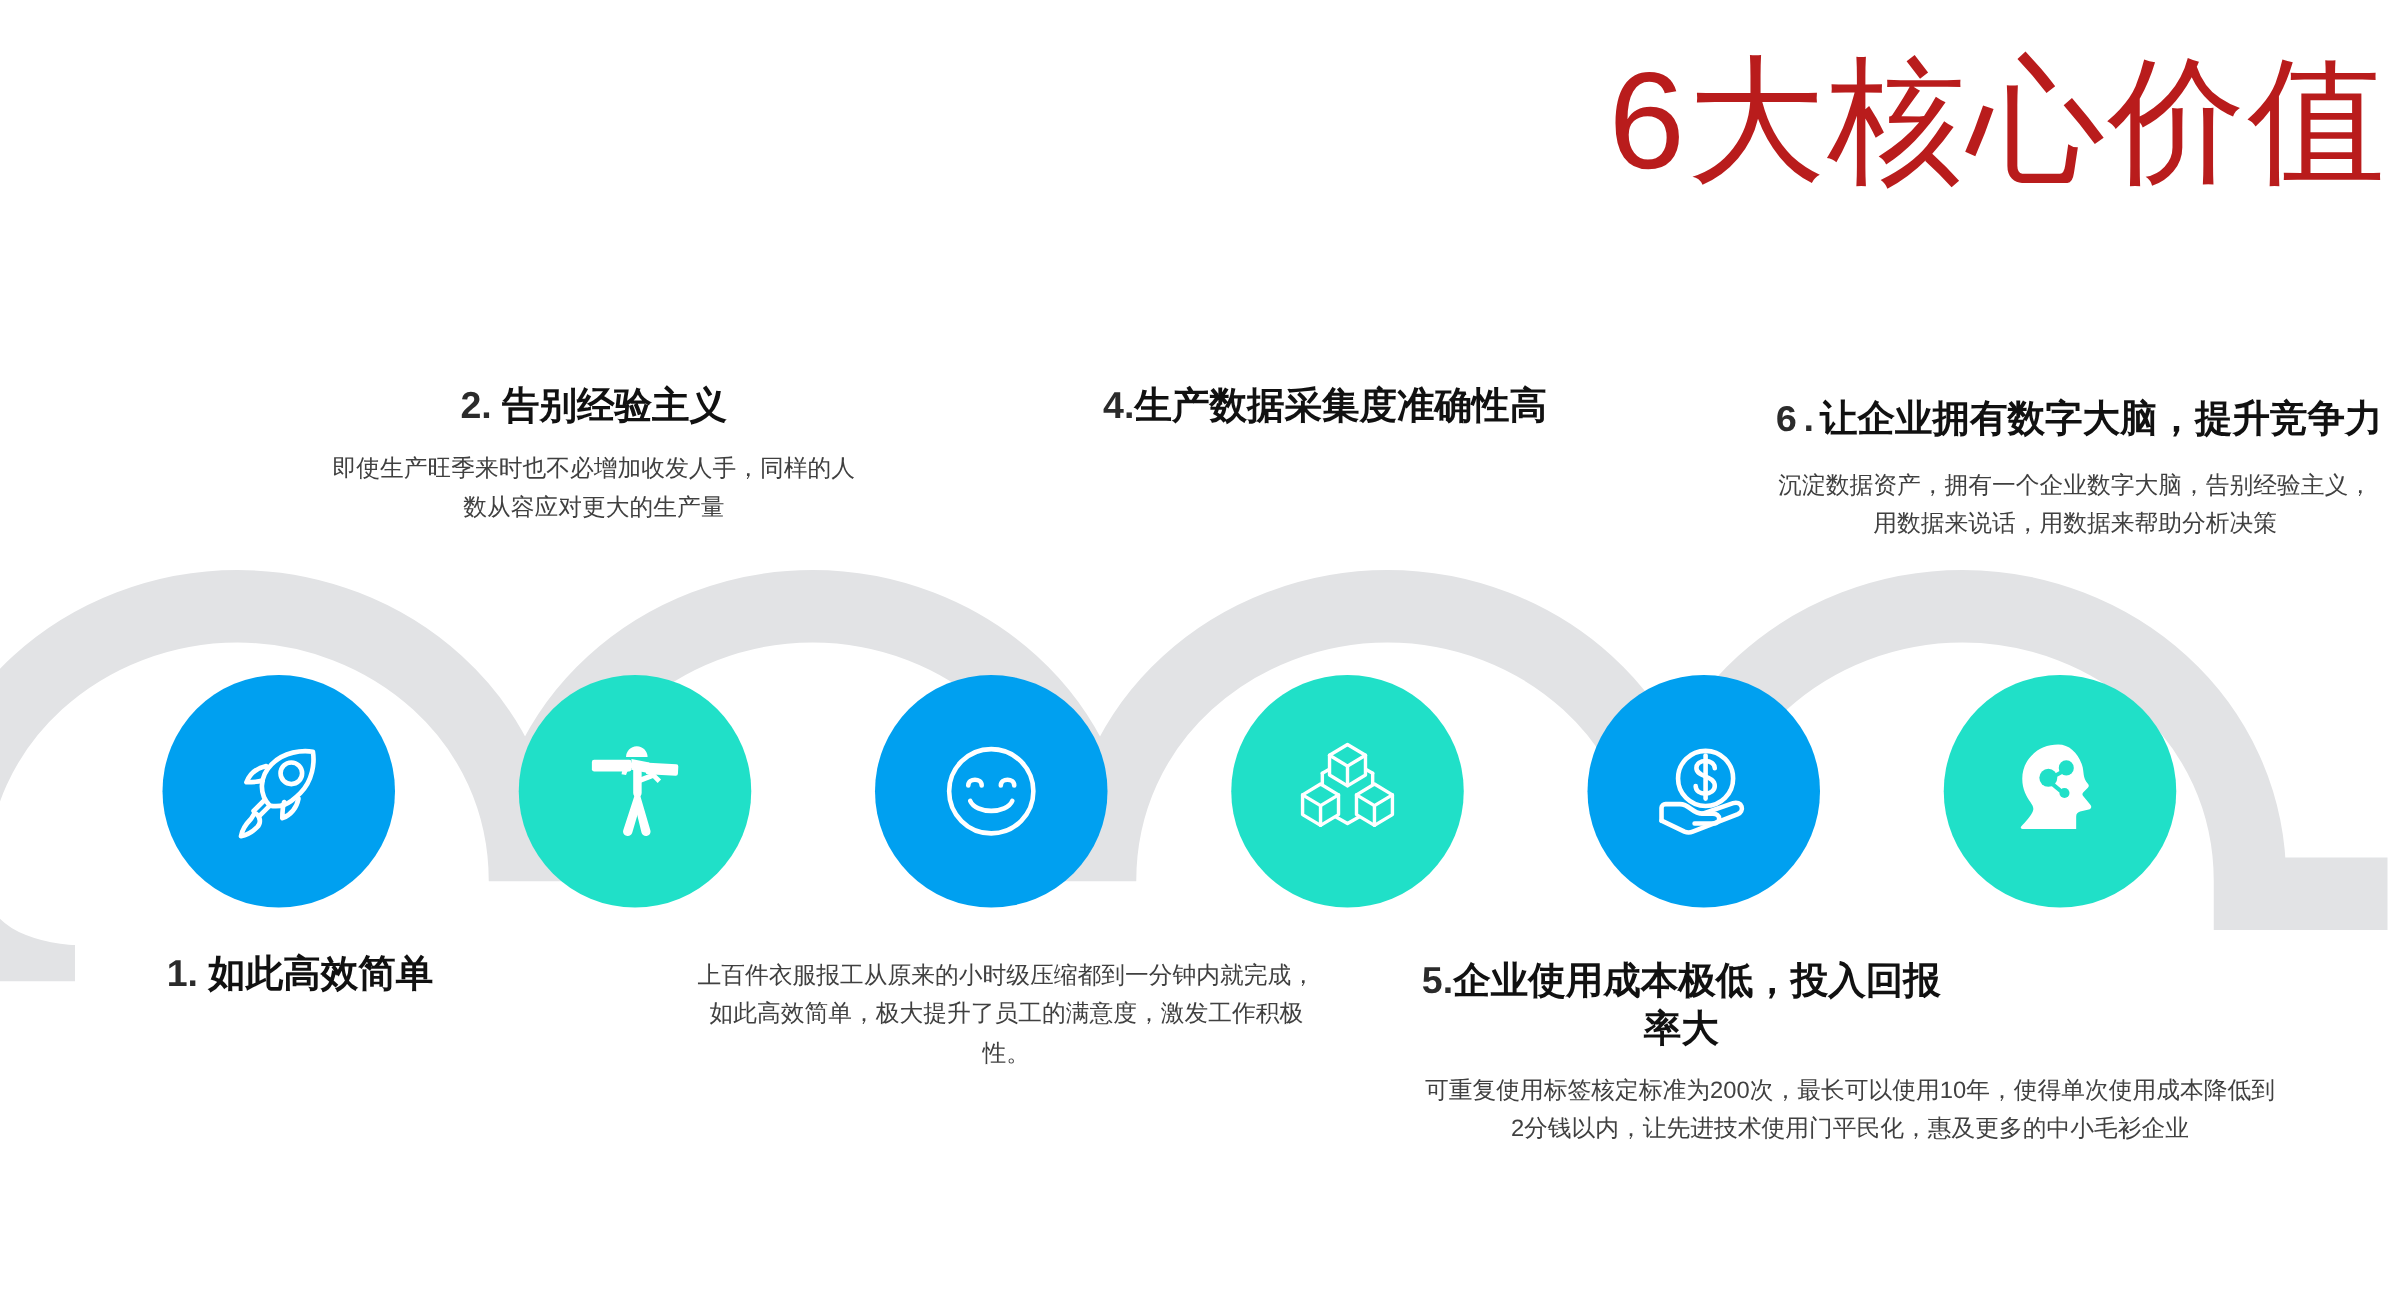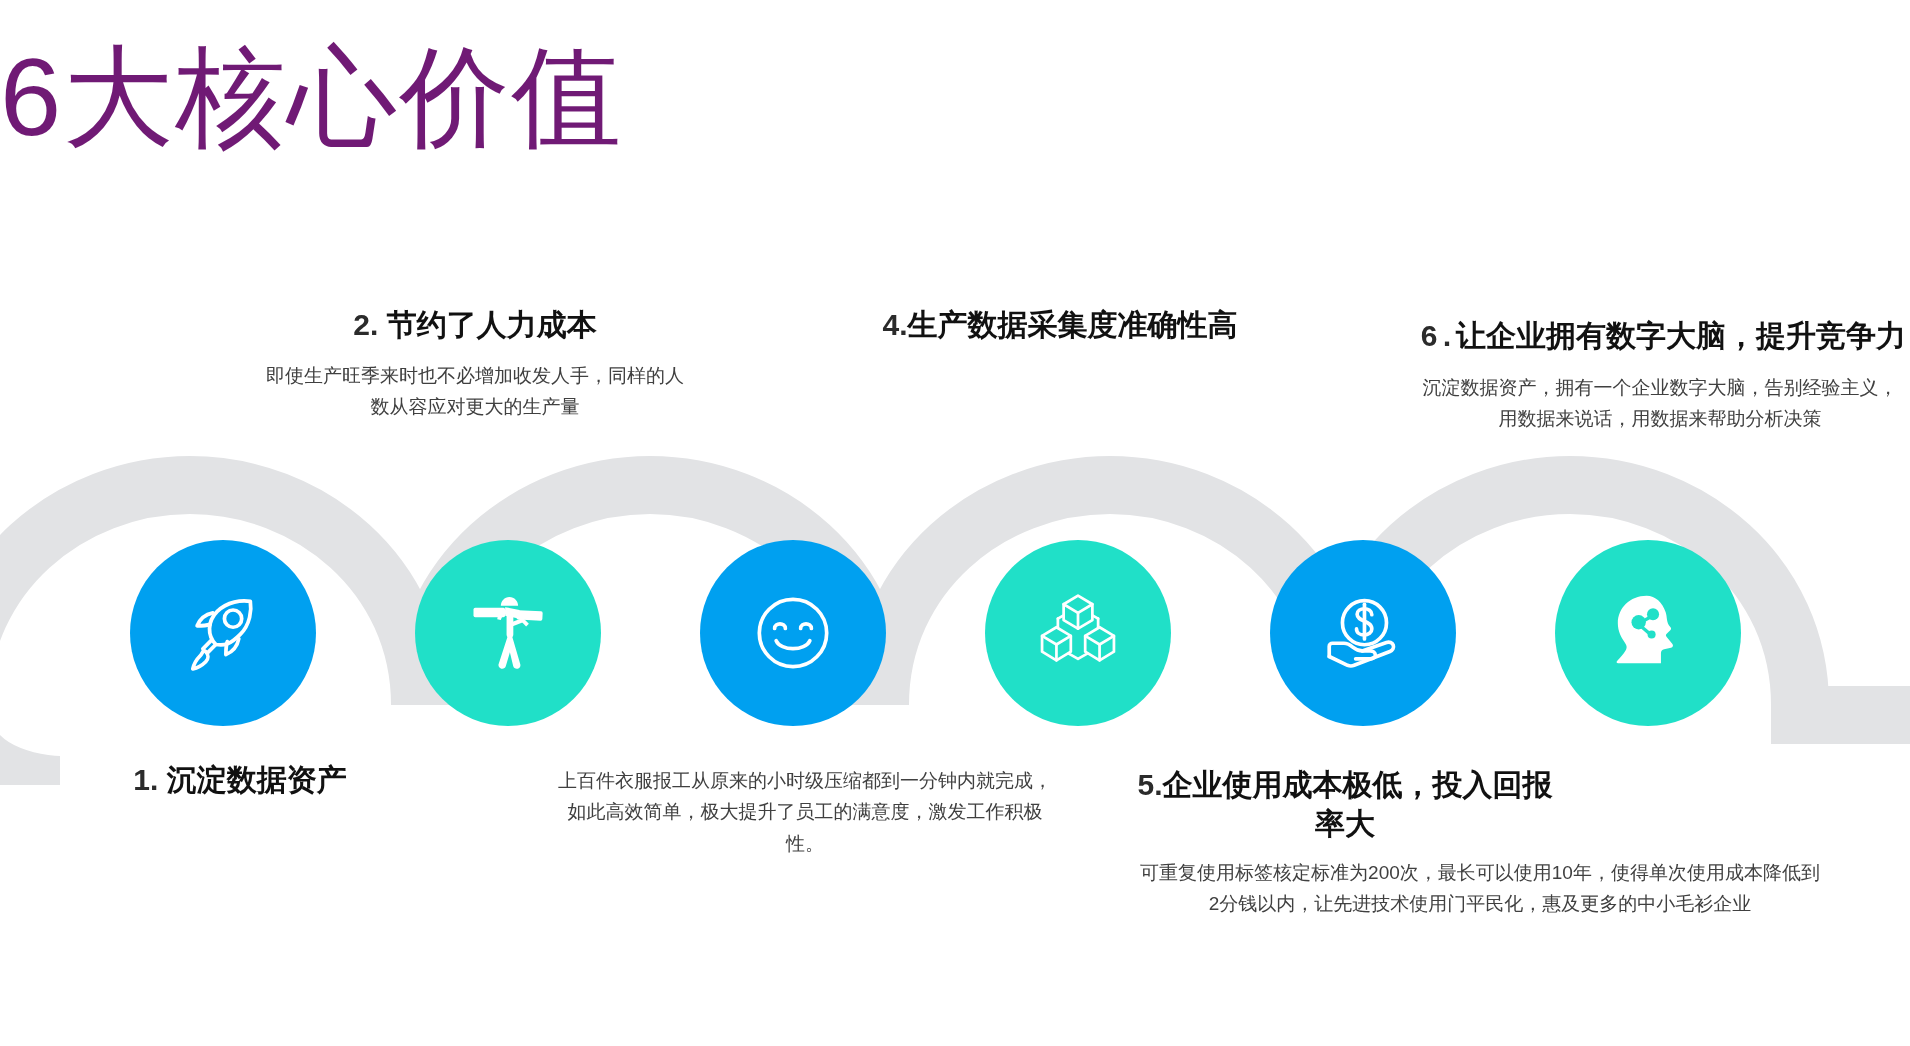--- a/index.html
+++ b/index.html
@@ -15,26 +15,26 @@
     color: #1a1a1a;
     position: relative;
   }
 
   
   .page-title {
     position: absolute;
     top: 28px;
     left: 0;
     width: 1910px;
-    text-align: left;
+    text-align: right;
     font-size: 110px;
     font-weight: 400;
     letter-spacing: 2px;
     line-height: 1.25;
-    color: #701a75;
+    color: #b91c1c;
   }
 
   
   .wave-layer {
     position: absolute;
     left: 0;
     top: 455px;
     width: 1910px;
     height: 330px;
     z-index: 1;
@@ -211,42 +211,42 @@
           <path d="M28.2 26.8 L33.2 31 L31.8 32.8 L26.8 28.6 Z"></path>
         </g>
       </svg>
     </span>
   </div>
 </div>
 
 <div class="item-block top-block" style="left:265px; top:305px; width:420px;">
   <div class="item-heading">
     <span class="item-num">2.</span>
-    <span>节约了人力成本</span>
+    <span>告别经验主义</span>
   </div>
   <div class="item-desc">即使生产旺季来时也不必增加收发人手，同样的人数从容应对更大的生产量</div>
 </div>
 
 <div class="item-block top-block" style="left:820px; top:305px; width:480px;">
   <div class="item-heading">
     <span class="item-num">4.</span><span>生产数据采集度准确性高</span>
   </div>
 </div>
 
 <div class="item-block top-block" style="left:1420px; top:319px; width:480px;font-family:Liberation Mono, monospace;">
   <div class="item-heading">
     <span class="item-num">6.</span><span>让企业拥有数字大脑，提升竞争力</span>
   </div>
   <div class="item-desc">沉淀数据资产，拥有一个企业数字大脑，告别经验主义，用数据来说话，用数据来帮助分析决策</div>
 </div>
 
 <div class="item-block bottom-block" style="left:0px; top:760px; width:480px;">
   <div class="item-heading">
     <span class="item-num">1.</span>
-    <span>沉淀数据资产</span>
+    <span>如此高效简单</span>
   </div>
 </div>
 
 <div class="item-block bottom-block" style="left:545px; top:765px; width:520px;">
   <div class="item-desc" style="padding:0 10px;text-align:center;">上百件衣服报工从原来的小时级压缩都到一分钟内就完成，如此高效简单，极大提升了员工的满意度，激发工作积极性。</div>
 </div>
 
 <div class="item-block bottom-block" style="left:1130px; top:765px; width:700px;">
   <div class="item-heading two-line" style="width:430px;">
     <span class="item-num">5.</span><span>企业使用成本极低，投入回报率大</span>

